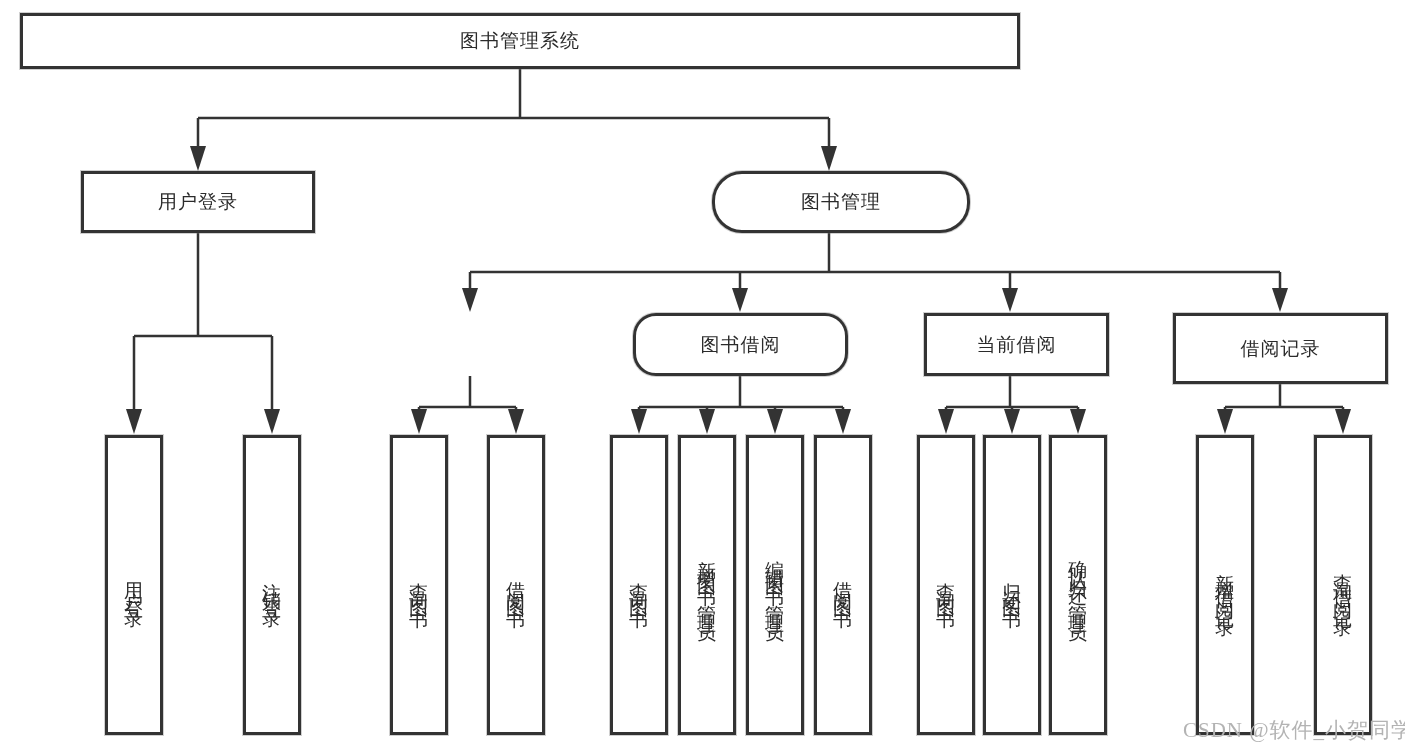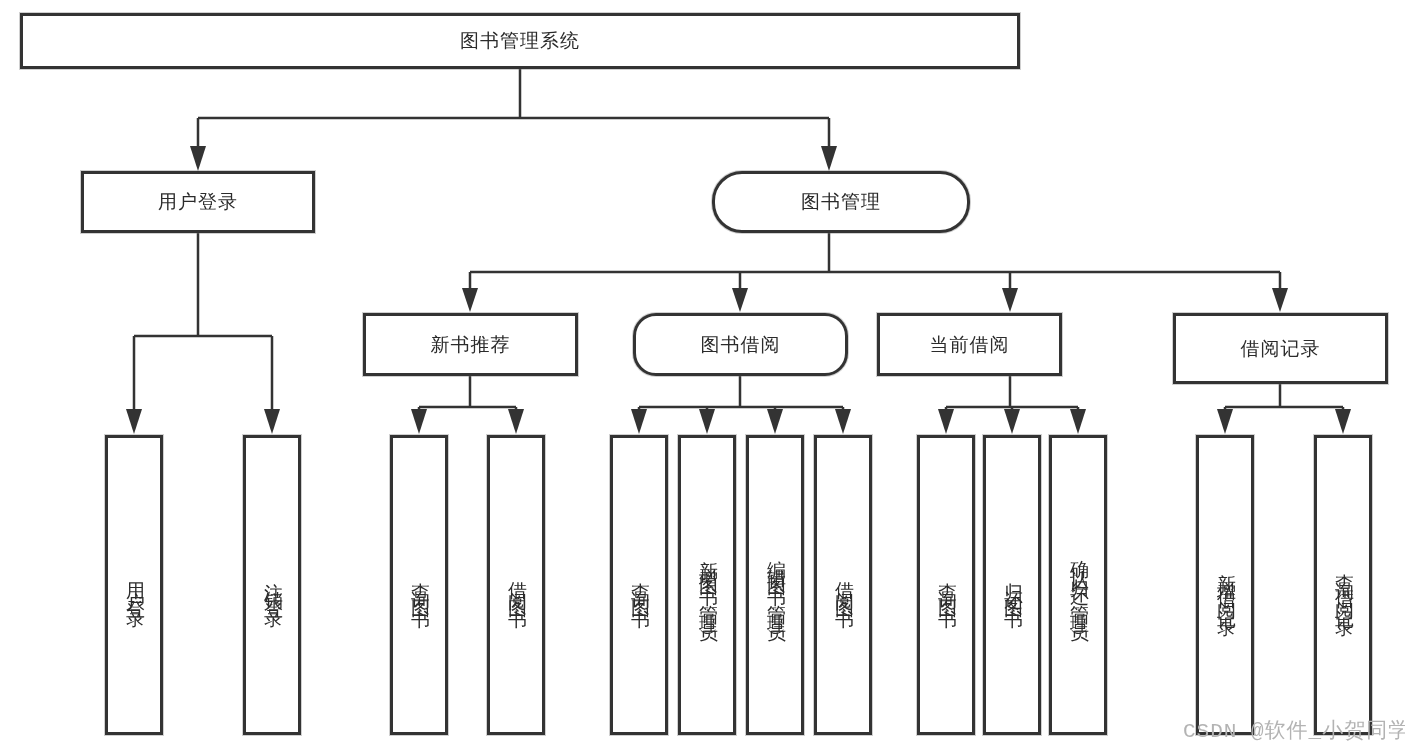--- a/index.html
+++ b/index.html
@@ -1,21 +1,21 @@
 <!DOCTYPE html>
 <html><head>
 <meta charset="utf-8">
 <style>
   html, body { margin: 0; padding: 0; background: #ffffff; }
   .stage {
     position: relative;
     width: 1405px;
     height: 747px;
     background: #ffffff;
-    font-family: Liberation Mono, monospace;
+    font-family: Liberation Serif, serif;
     overflow: hidden;
   }
   .connectors { position: absolute; left: 0; top: 0; }
   .hbox {
     position: absolute;
     box-sizing: border-box;
     border: 3px solid #333333;
     background: #ffffff;
     display: flex;
     align-items: center;
@@ -107,27 +107,24 @@
     <span>图书管理系统</span>
   </div>
 
   <div class="hbox" style="left:81px; top:171px; width:234px; height:62px;">
     <span>用户登录</span>
   </div>
   <div class="hbox" style="left:712px; top:171px; width:258px; height:62px;border-radius:30px;">
     <span>图书管理</span>
   </div>
 
-  <div class="hbox" style="left:363px; top:313px; width:215px; height:63px;">
-    <span>新书推荐</span>
-  </div>
   <div class="hbox" style="left:633px; top:313px; width:215px; height:63px;border-radius:23px;">
     <span>图书借阅</span>
   </div>
-  <div class="hbox" style="left:877px; top:313px; width:185px; height:63px;">
+  <div class="hbox" style="left:924px; top:313px; width:185px; height:63px;">
     <span>当前借阅</span>
   </div>
   <div class="hbox" style="left:1173px; top:313px; width:215px; height:71px;">
     <span>借阅记录</span>
   </div>
 
   <div class="vbox" style="left:105px;">
     <span>用户登录</span>
   </div>
   <div class="vbox" style="left:243px;">

